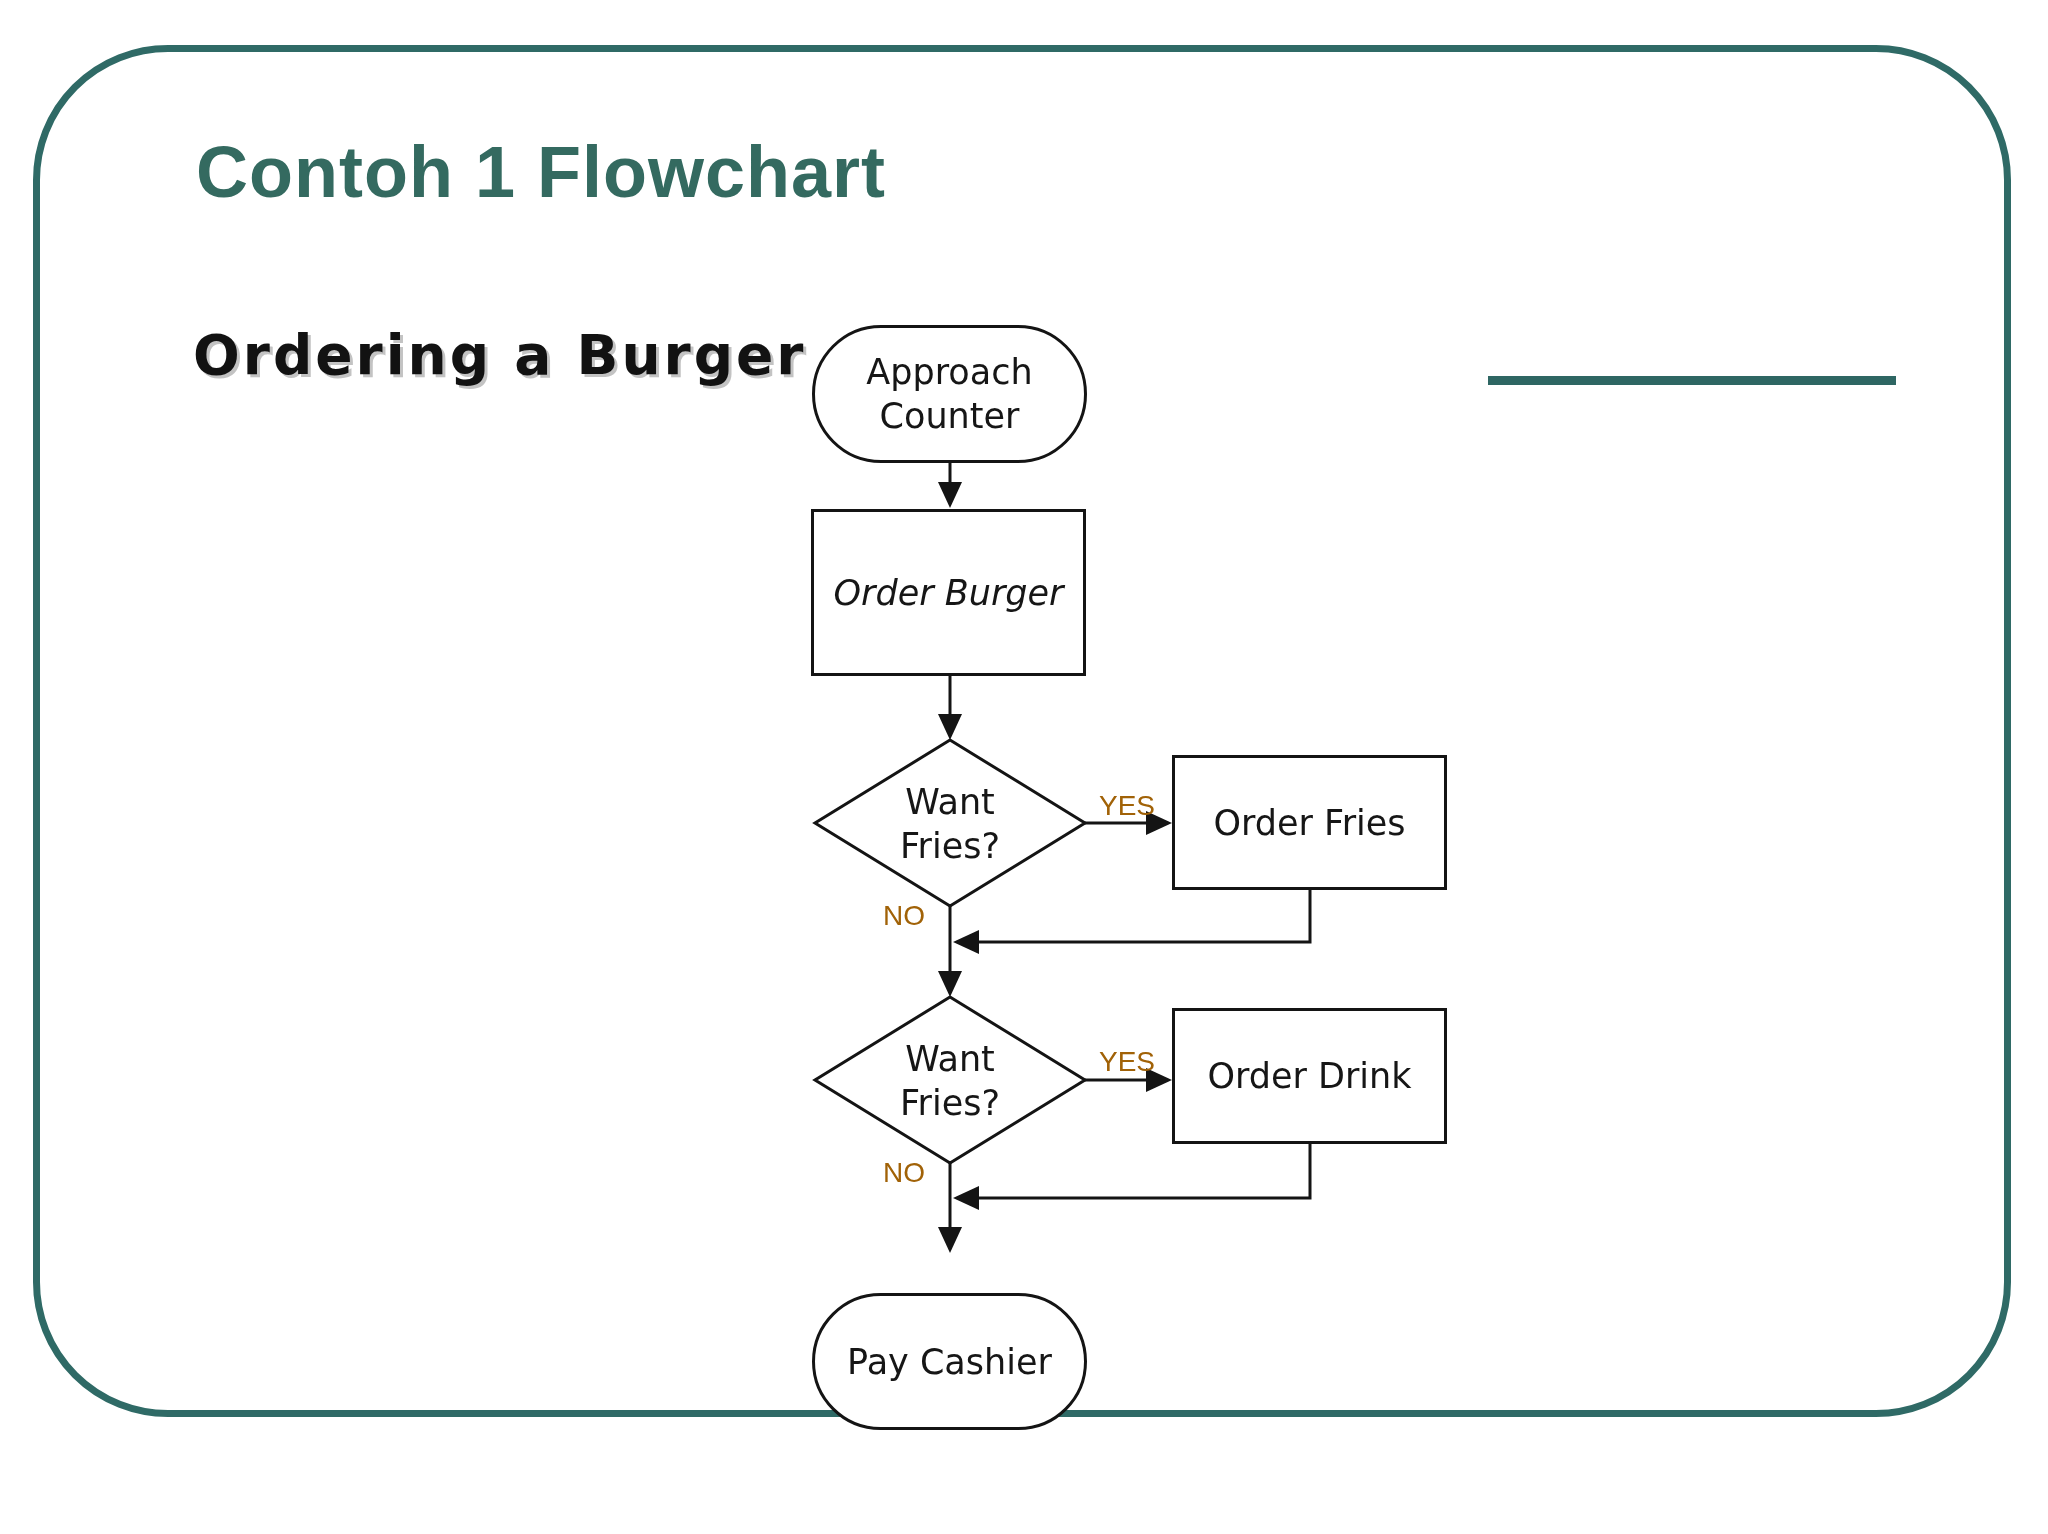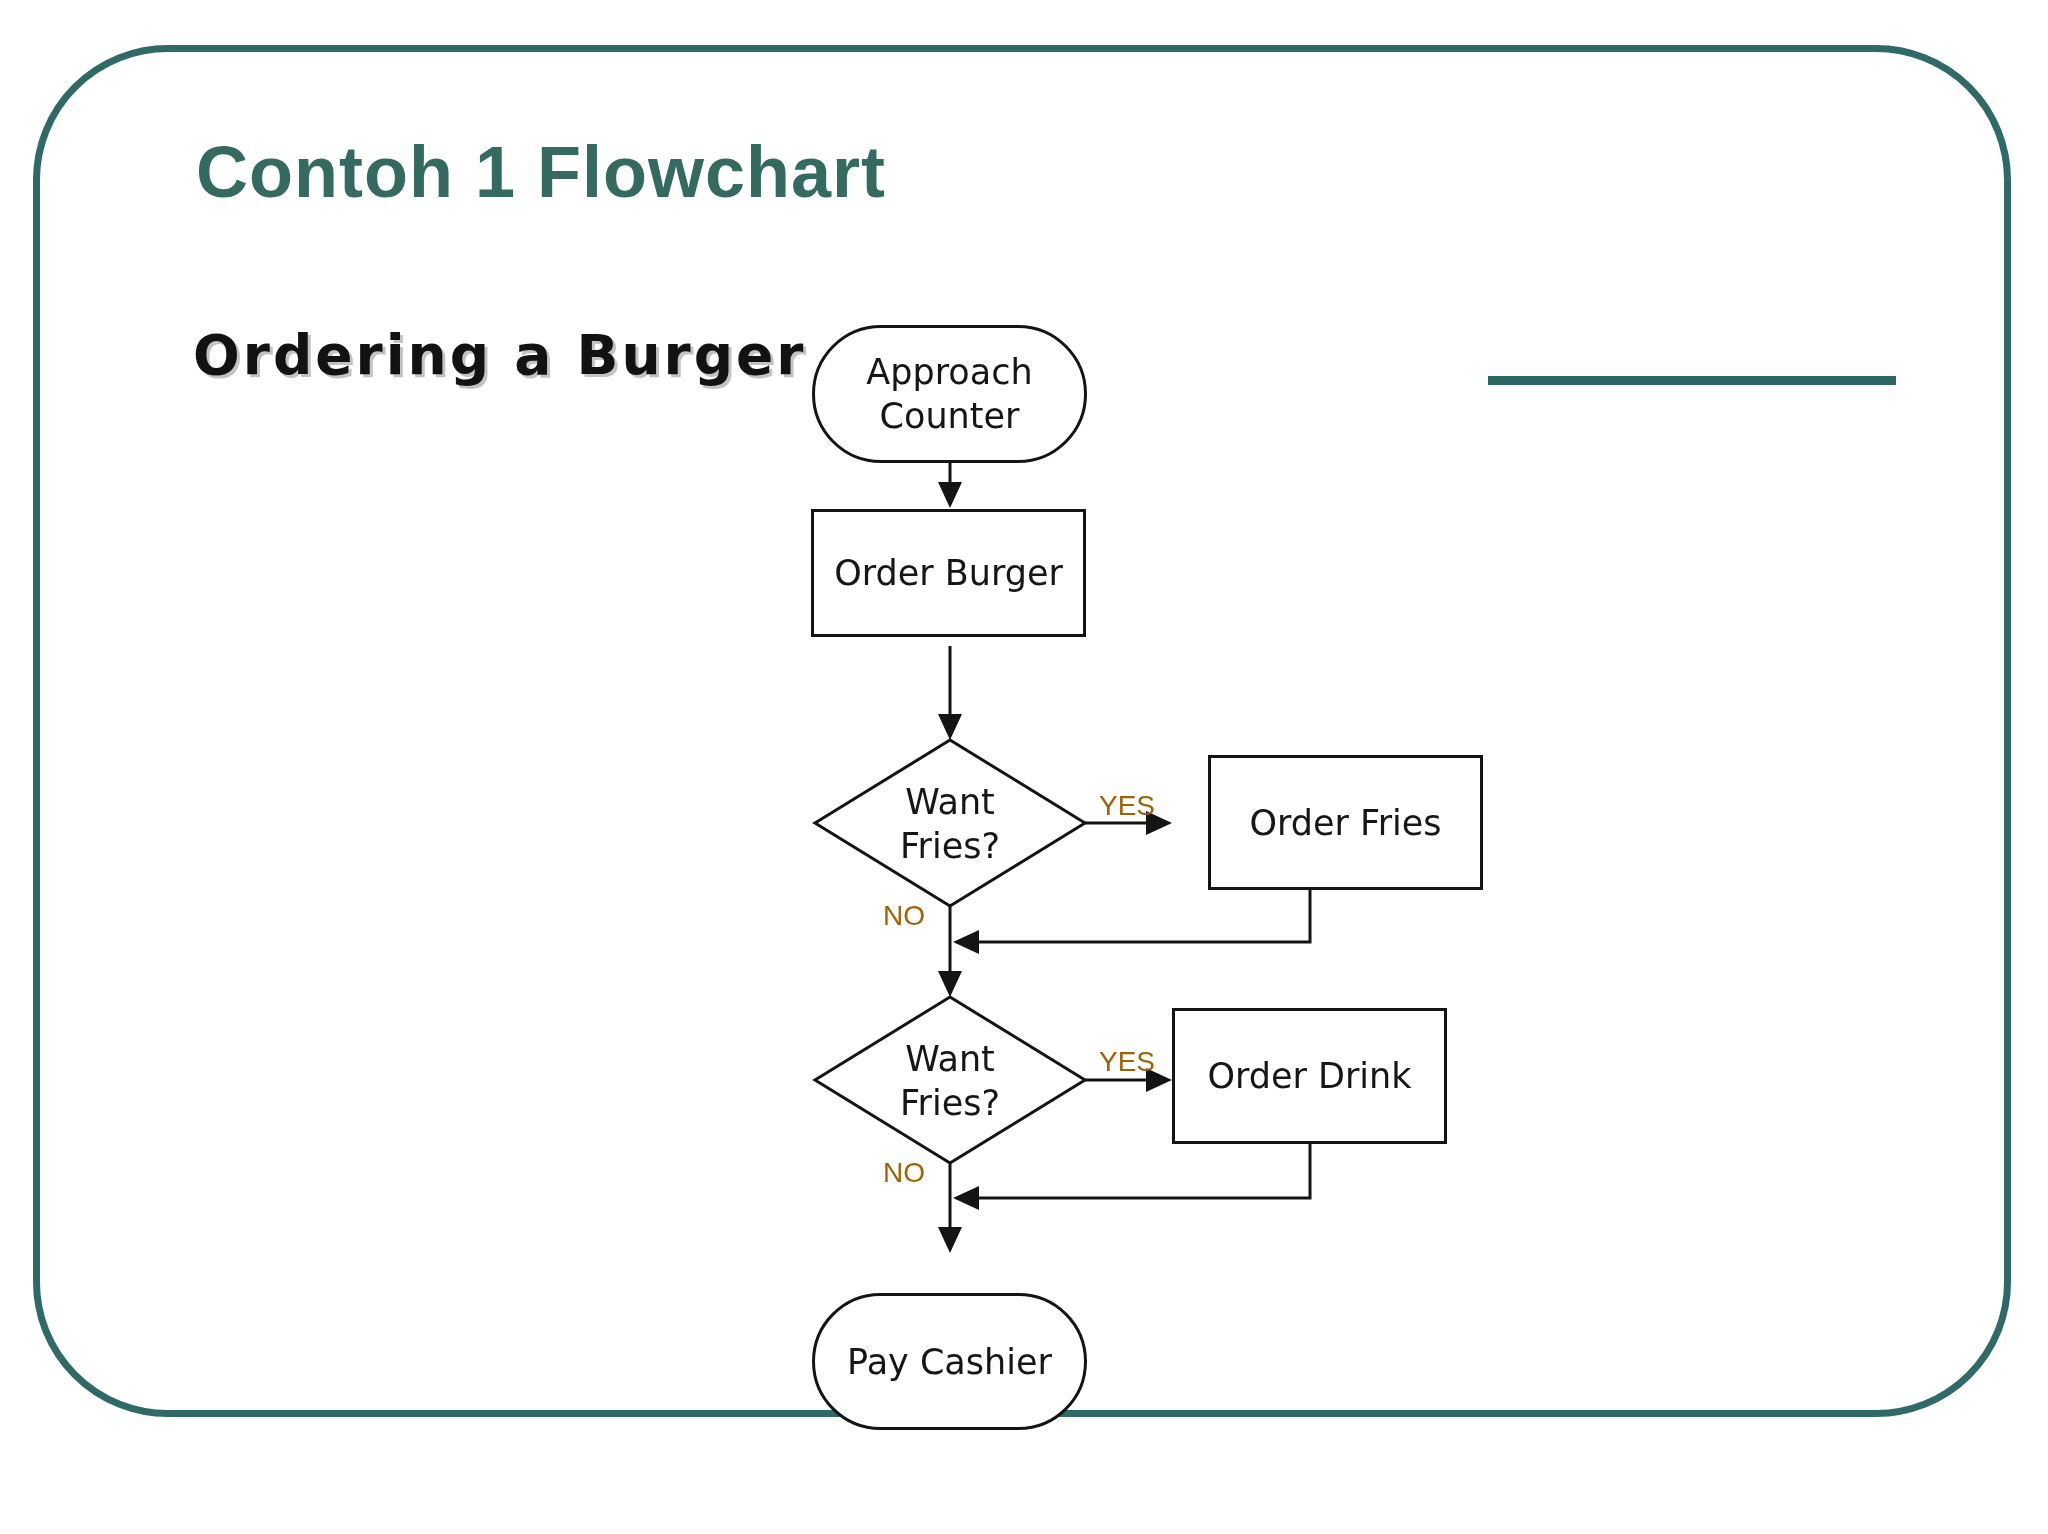--- a/index.html
+++ b/index.html
@@ -137,30 +137,30 @@
 
     <path d="M 950 1163 L 950 1245"></path>
     <polygon class="head" points="950,1253 938,1227 962,1227"></polygon>
   </svg>
 
   <div class="node terminator" style="left:812px;top:285px;width:275px;height:138px;">
     <span>Approach</span>
     <span>Counter</span>
   </div>
 
-  <div class="node process" style="left:811px;top:509px;width:275px;height:128px;">
+  <div class="node process" style="left:811px;top:509px;width:275px;height:167px;font-style:italic;">
     <span>Order Burger</span>
   </div>
 
   <div class="node decision-label" style="left:850px;top:778px;width:200px;height:92px;">
     <span>Want</span>
     <span>Fries?</span>
   </div>
 
-  <div class="node process" style="left:1172px;top:755px;width:275px;height:135px;margin-left:36px;">
+  <div class="node process" style="left:1172px;top:755px;width:275px;height:135px;">
     <span>Order Fries</span>
   </div>
 
   <div class="node decision-label" style="left:850px;top:1035px;width:200px;height:92px;">
     <span>Want</span>
     <span>Fries?</span>
   </div>
 
   <div class="node terminator" style="left:812px;top:1253px;width:275px;height:137px;">
     <span>Pay Cashier</span>

